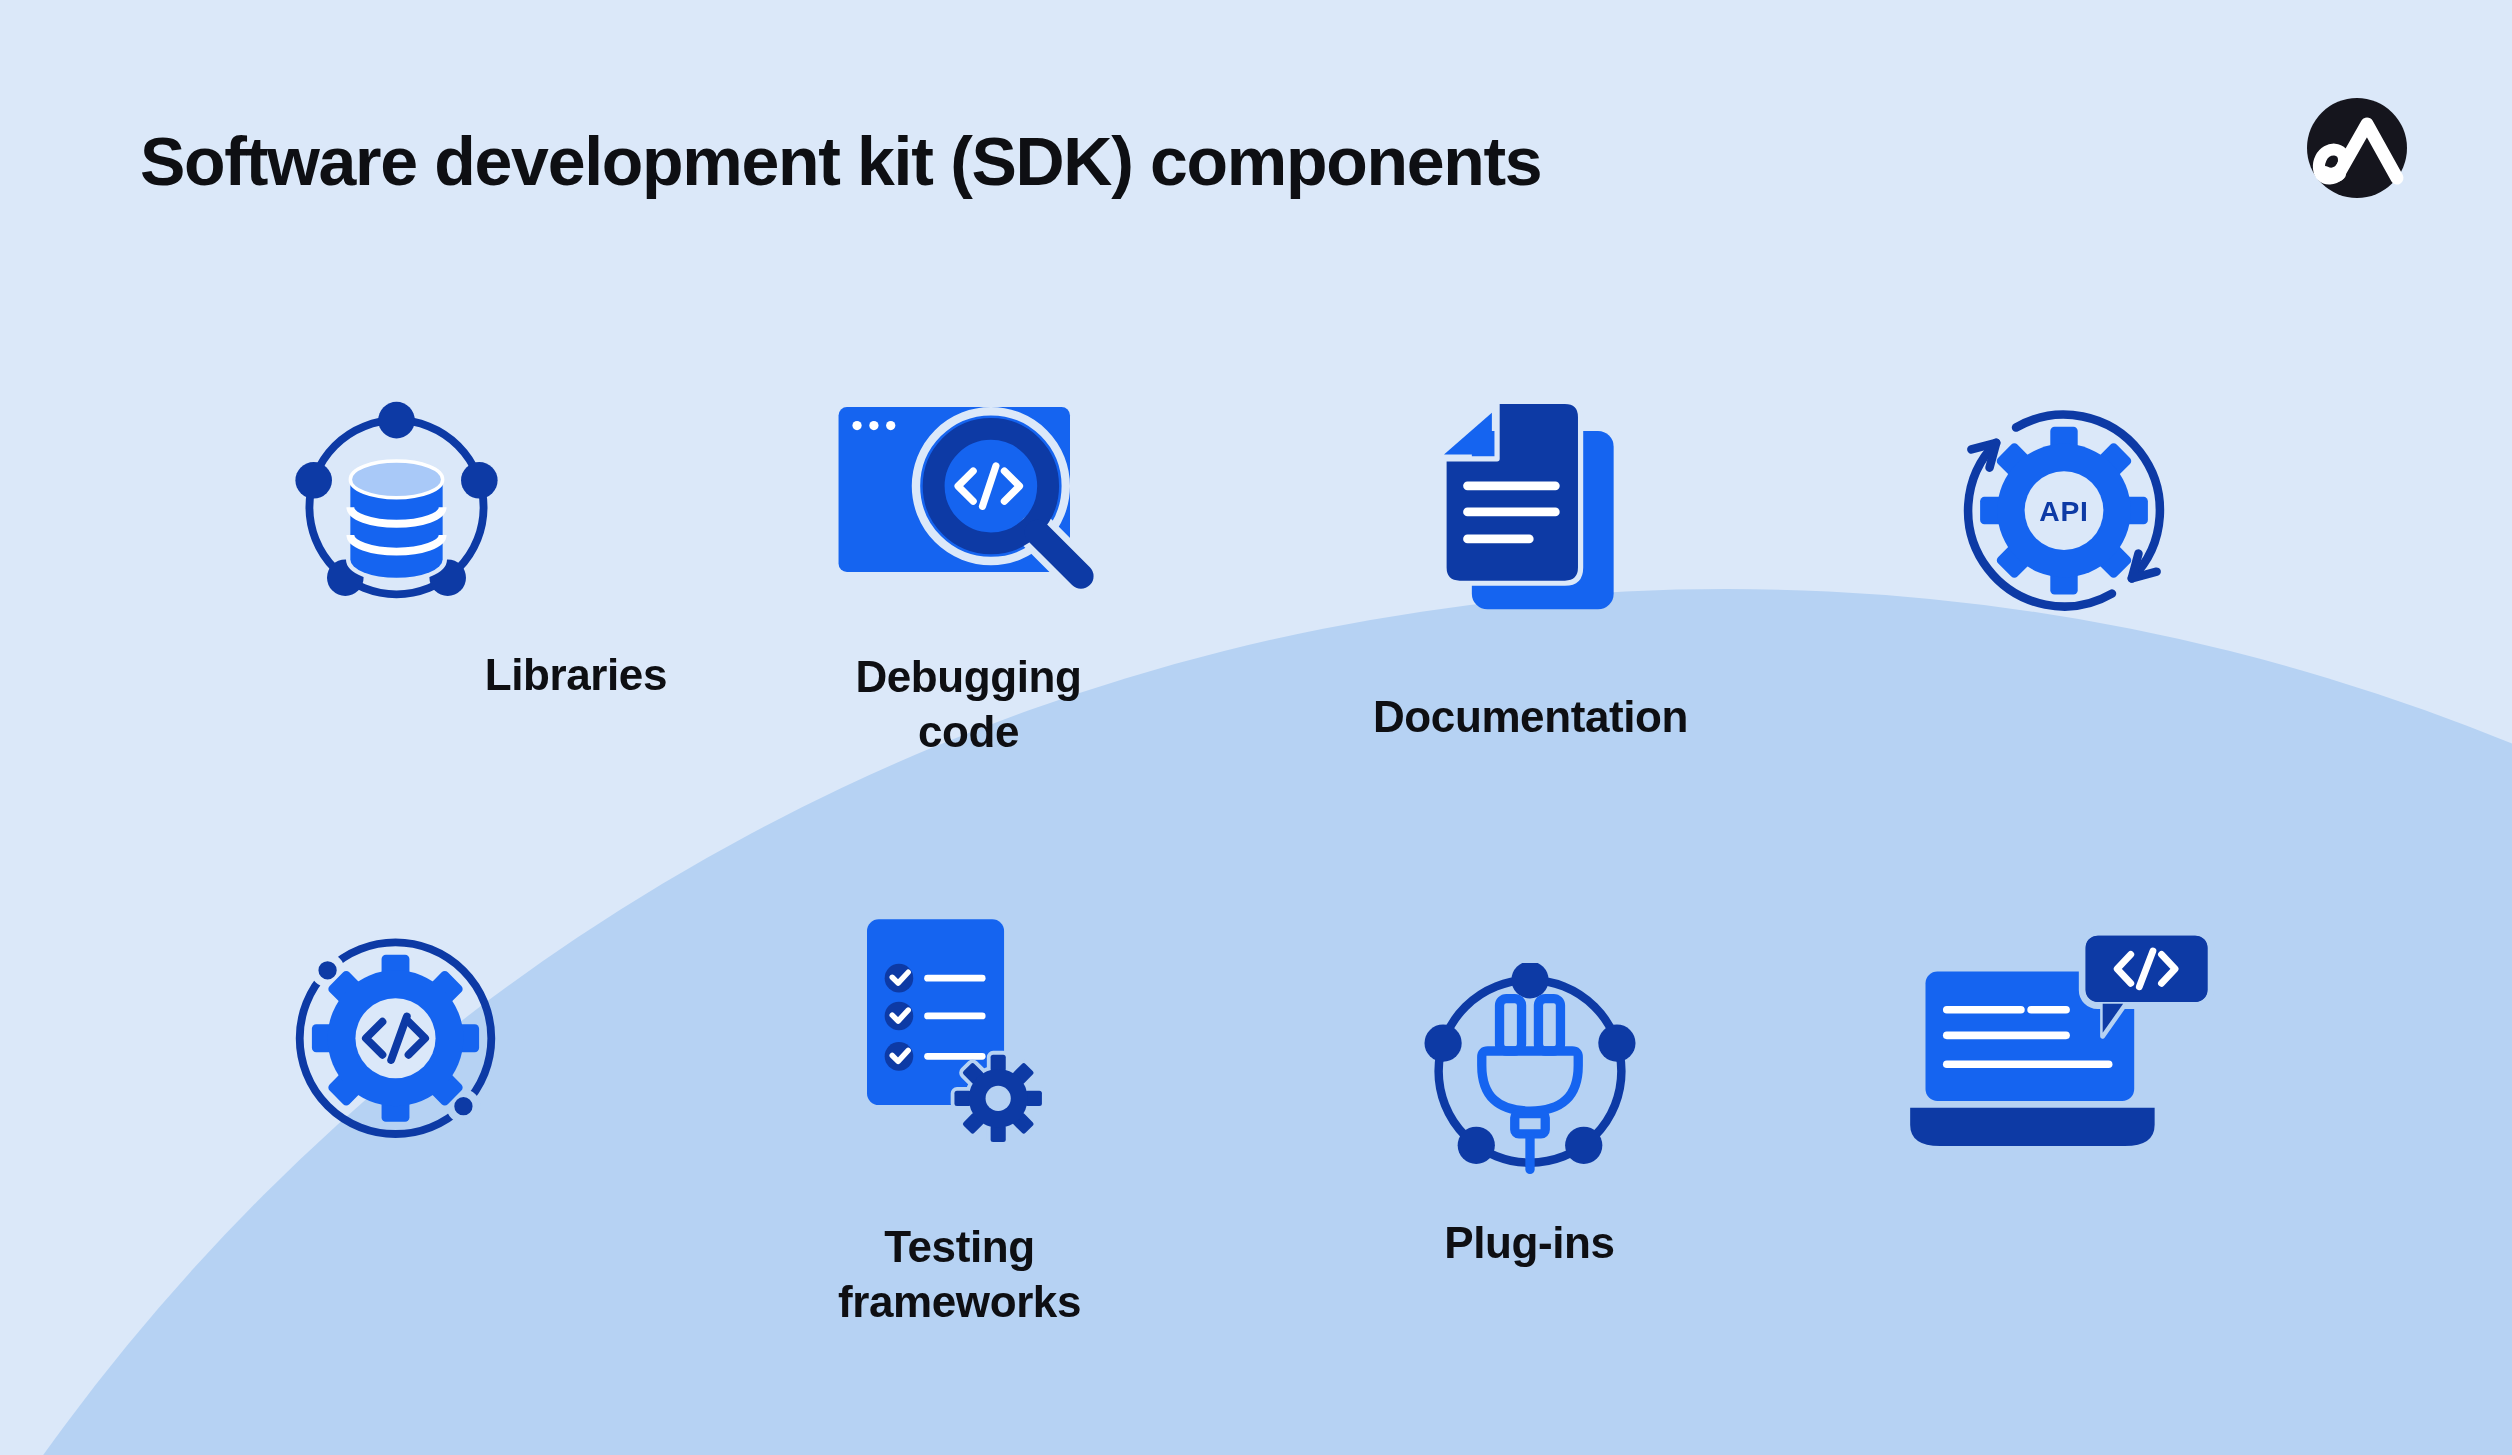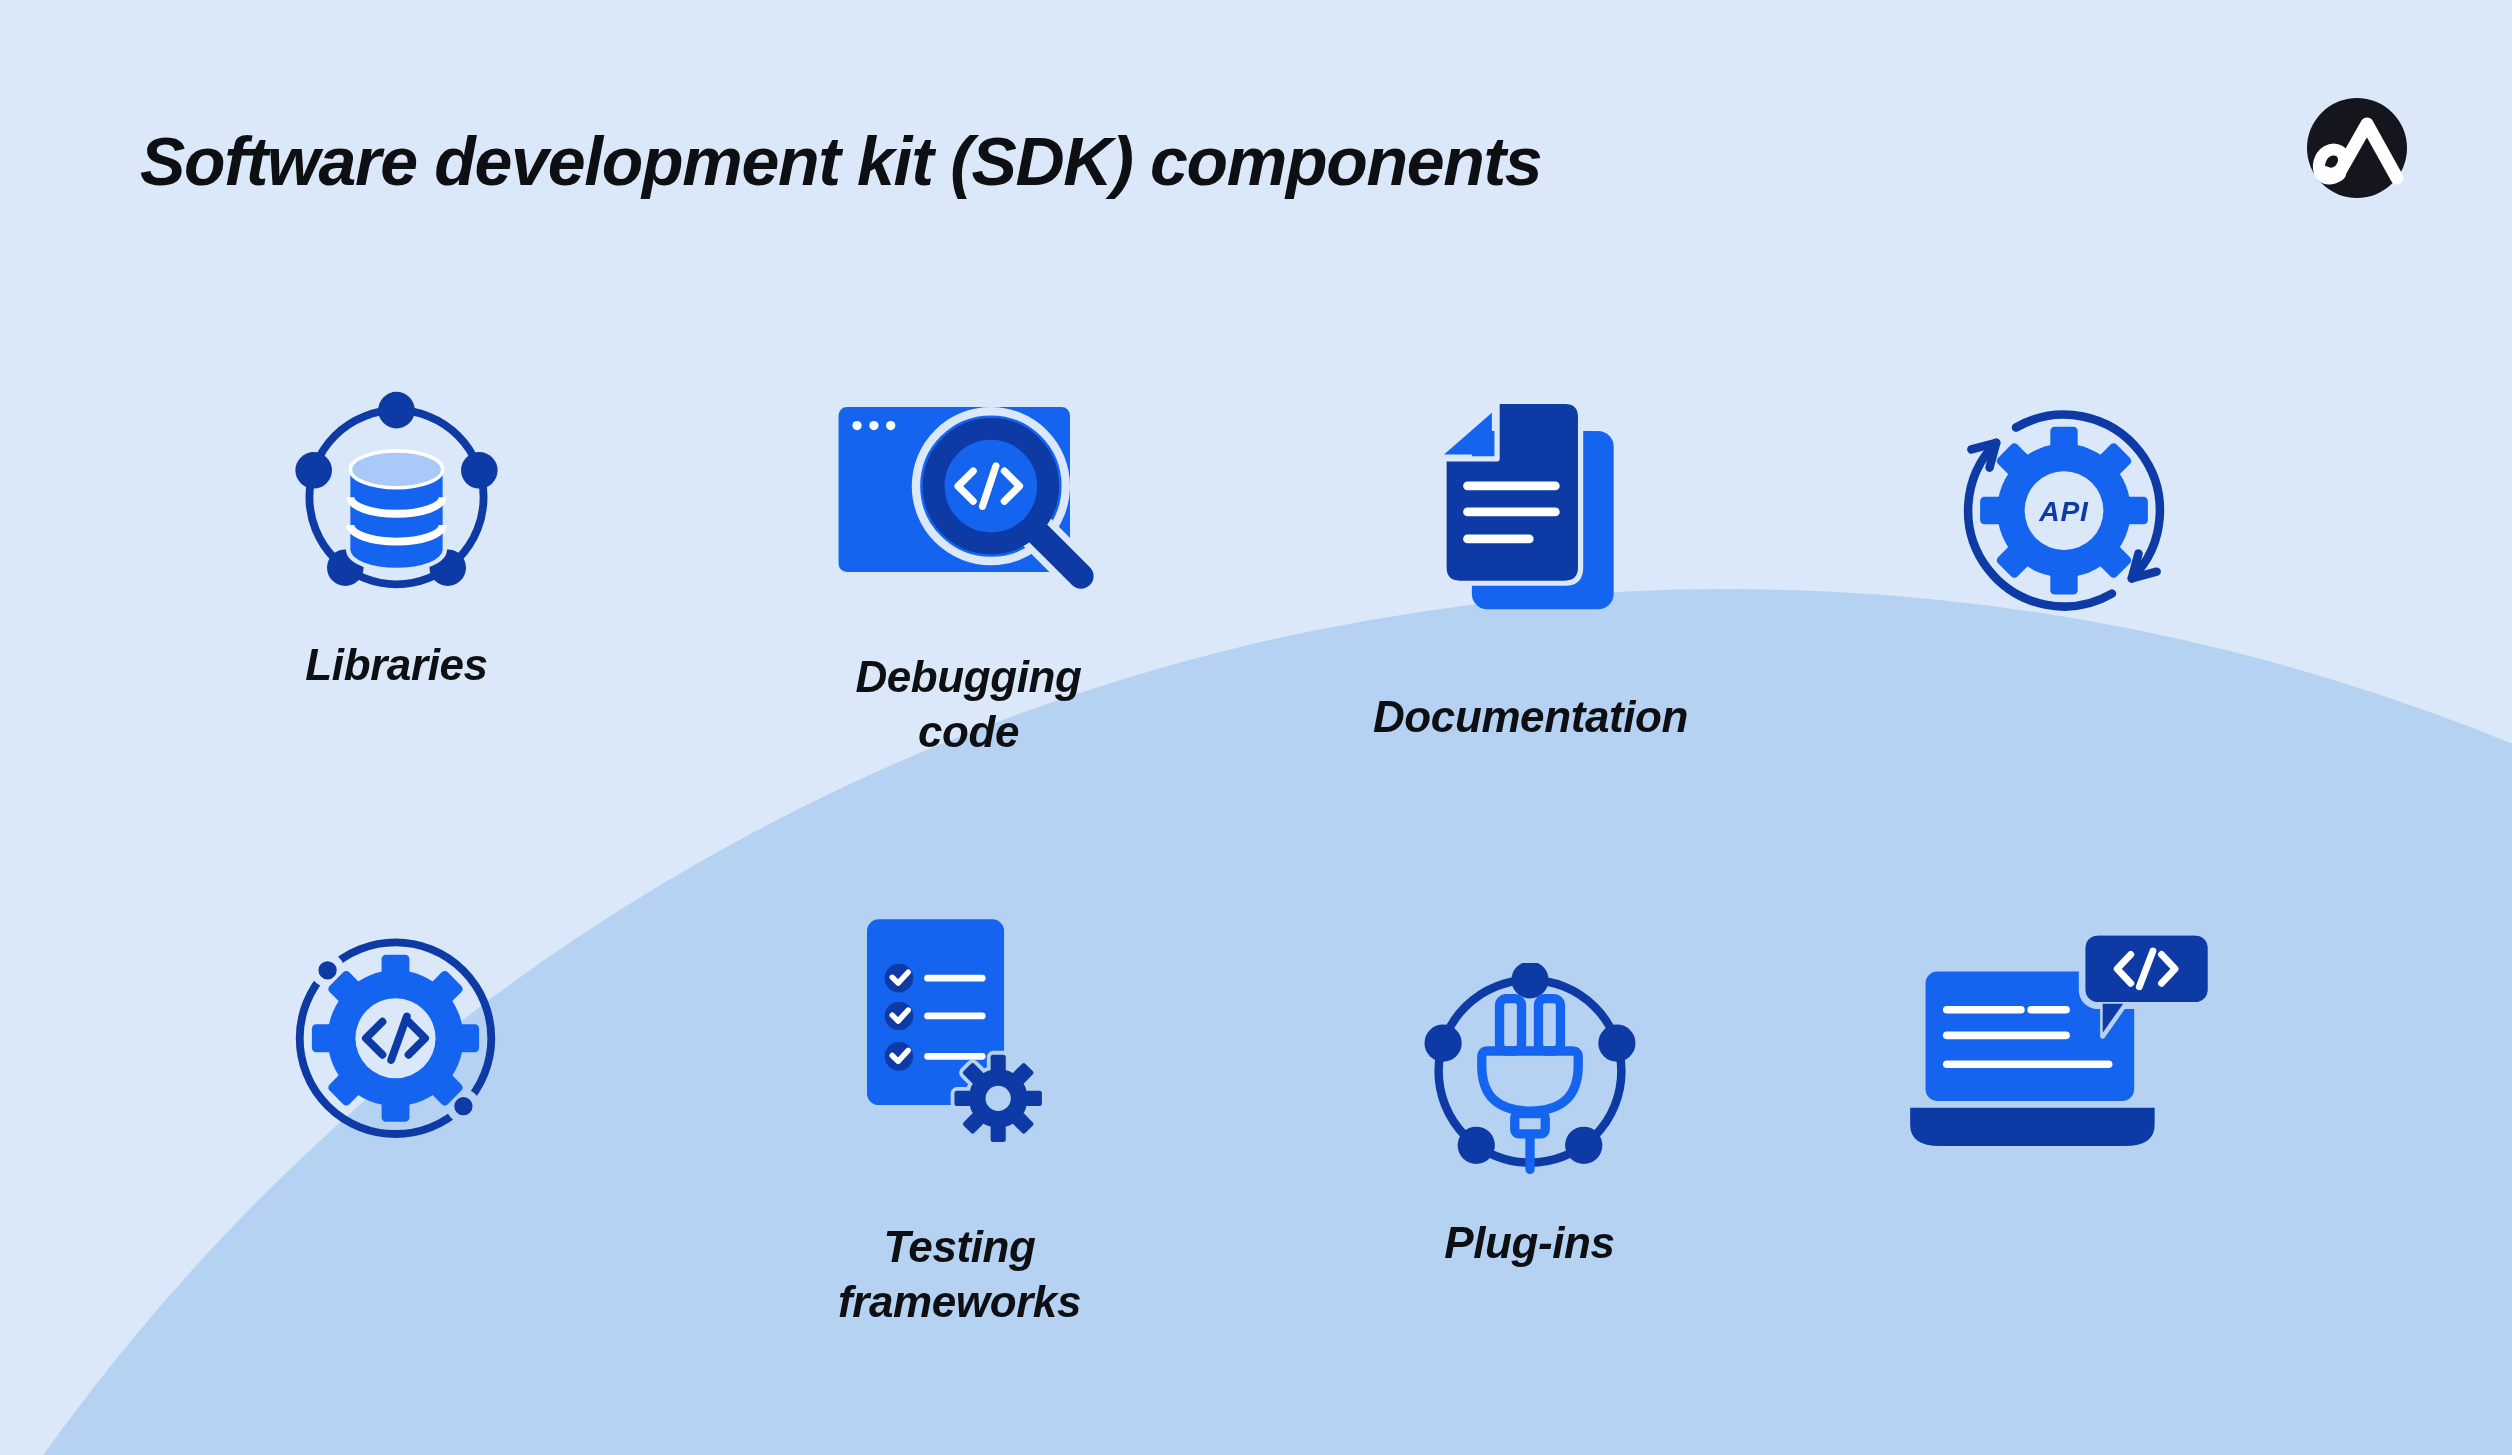--- a/index.html
+++ b/index.html
@@ -7,30 +7,30 @@
     --arc:#b6d2f3;
     --blue:#1564f0;
     --navy:#0d3aa5;
     --ltop:#a9c9f8;
     --ink:#0e0f13;
     --logo:#15151d;
   }
   *{margin:0;padding:0;box-sizing:border-box;}
   html,body{width:2512px;height:1456px;}
   body{font-family:"Liberation Sans","DejaVu Sans",sans-serif;background:var(--bg);}
-  .canvas{position:relative;width:2512px;height:1456px;background:var(--bg);overflow:hidden;font-style:italic;}
+  .canvas{position:relative;width:2512px;height:1456px;background:var(--bg);overflow:hidden;}
   .arc-shape{position:absolute;left:-343px;top:589px;width:4140px;height:4140px;border-radius:50%;background:var(--arc);}
   .page-title{position:absolute;left:140px;top:122px;font-size:68px;font-weight:700;letter-spacing:-1.3px;color:var(--ink);}
   .logo{position:absolute;left:2307px;top:98px;width:100px;height:100px;}
   .cell{position:absolute;width:541px;display:flex;flex-direction:column;align-items:center;}
   .icon-area{display:flex;align-items:center;justify-content:center;width:100%;}
   .row1 .icon-area{height:283px;}
   .row2 .icon-area{height:285px;}
   .cell-label{font-size:44px;line-height:1.26;font-weight:700;color:var(--ink);text-align:center;white-space:pre-line;letter-spacing:-0.4px;}
-  .r1c1{left:126px;top:354px;}
+  .r1c1{left:126px;top:364px;align-items:flex-end;}
   .r1c2{left:698px;top:366px;}
   .r1c3{left:1260px;top:366px;gap:40px;}
   .r1c4{left:1793px;top:366px;}
   .r2c1{left:125px;top:894px;}
   .r2c2{left:689px;top:894px;gap:40px;}
   .r2c3{left:1259px;top:930px;}
   .r2c4{left:1793px;top:894px;}
   svg{display:block;}
   .api-text{font-family:"Liberation Sans","DejaVu Sans",sans-serif;font-size:33px;font-weight:700;letter-spacing:1px;fill:var(--navy);}
 </style>

